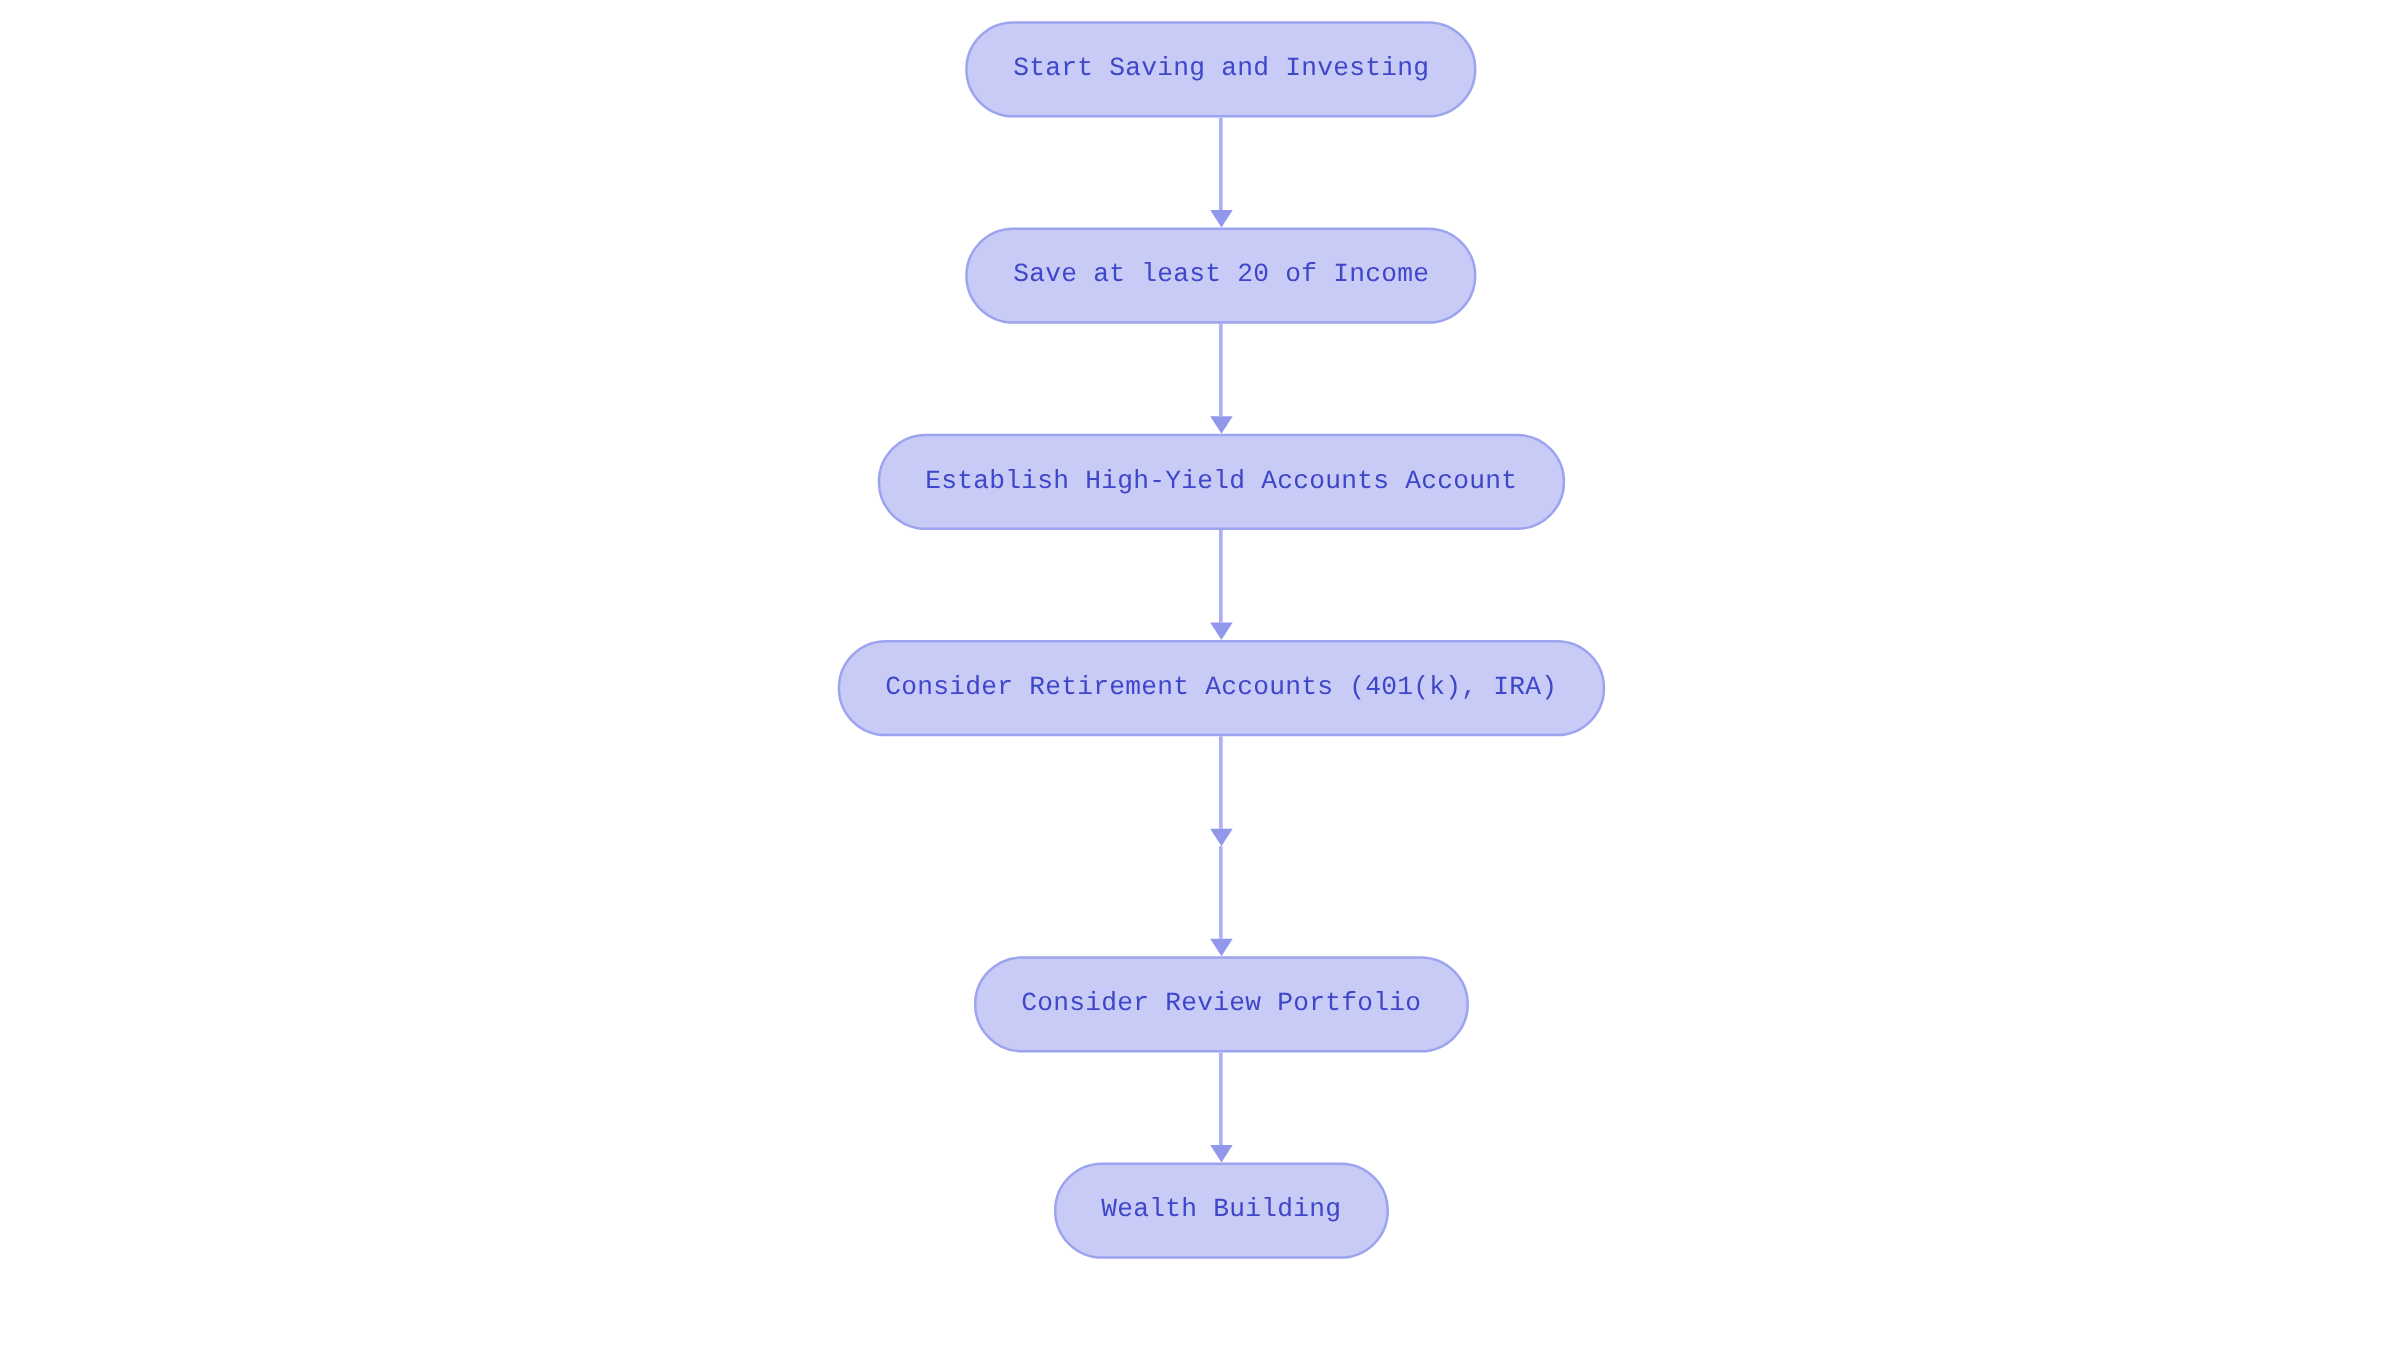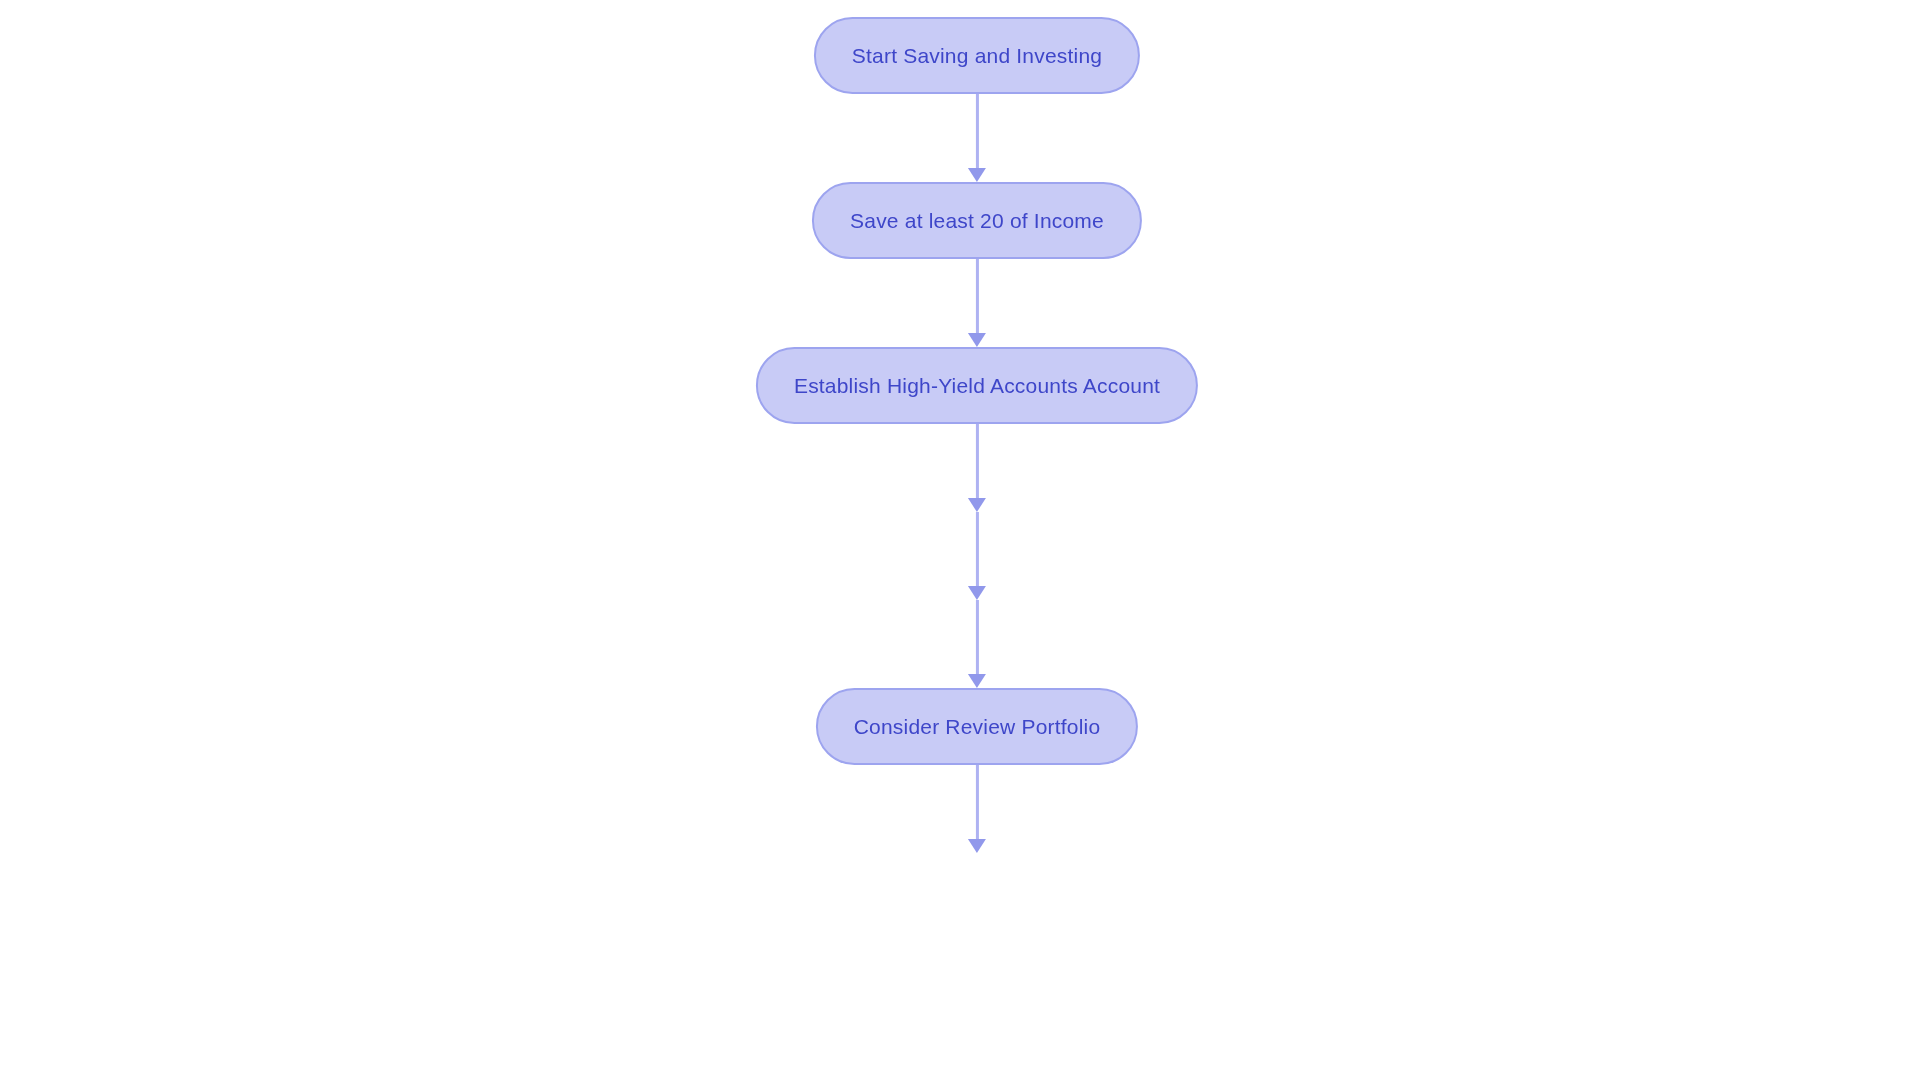--- a/index.html
+++ b/index.html
@@ -3,21 +3,21 @@
 <meta charset="utf-8">
 <style>
   :root {
     --node-fill: #c8cbf6;
     --node-border: #9da4ef;
     --node-text: #3e46c9;
     --arrow-line: #aeb2f2;
     --arrow-head: #9198eb;
     --bg: #ffffff;
   }
-  * { margin: 0; padding: 0; box-sizing: border-box; }
+  * { margin: 0; padding: 0; box-sizing: border-box; font-family: Liberation Mono, monospace; }
   html, body {
     width: 1920px;
     height: 1083px;
     background: var(--bg);
     overflow: hidden;
     font-family: "Liberation Sans", sans-serif;
   }
   .canvas {
     position: relative;
     width: 1920px;
@@ -89,29 +89,35 @@
         <div class="line"></div>
         <div class="head"></div>
       </div>
       <div class="node">
         <span>Establish High-Yield Accounts Account</span>
       </div>
       <div class="connector">
         <div class="line"></div>
         <div class="head"></div>
       </div>
+      <div class="node">
+        <span>Consider Retirement Accounts (401(k), IRA)</span>
+      </div>
       <div class="connector">
         <div class="line"></div>
         <div class="head"></div>
       </div>
       <div class="connector">
         <div class="line"></div>
         <div class="head"></div>
       </div>
       <div class="node">
         <span>Consider Review Portfolio</span>
       </div>
       <div class="connector">
         <div class="line"></div>
         <div class="head"></div>
       </div>
+      <div class="node">
+        <span>Wealth Building</span>
+      </div>
     </div>
 </div>
 
 </body></html>

